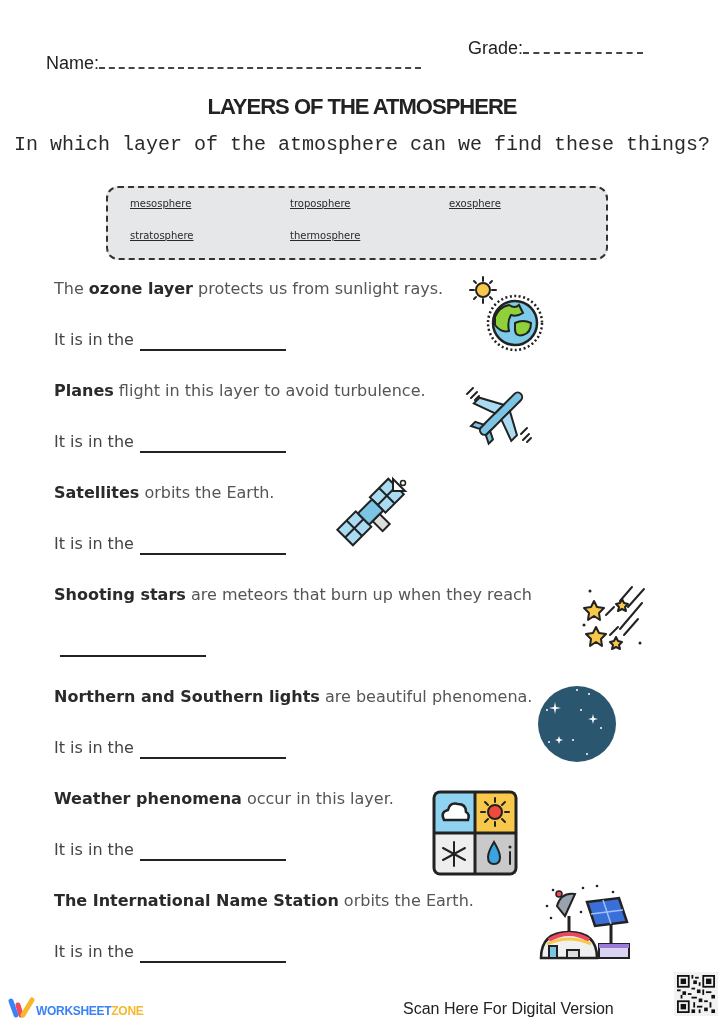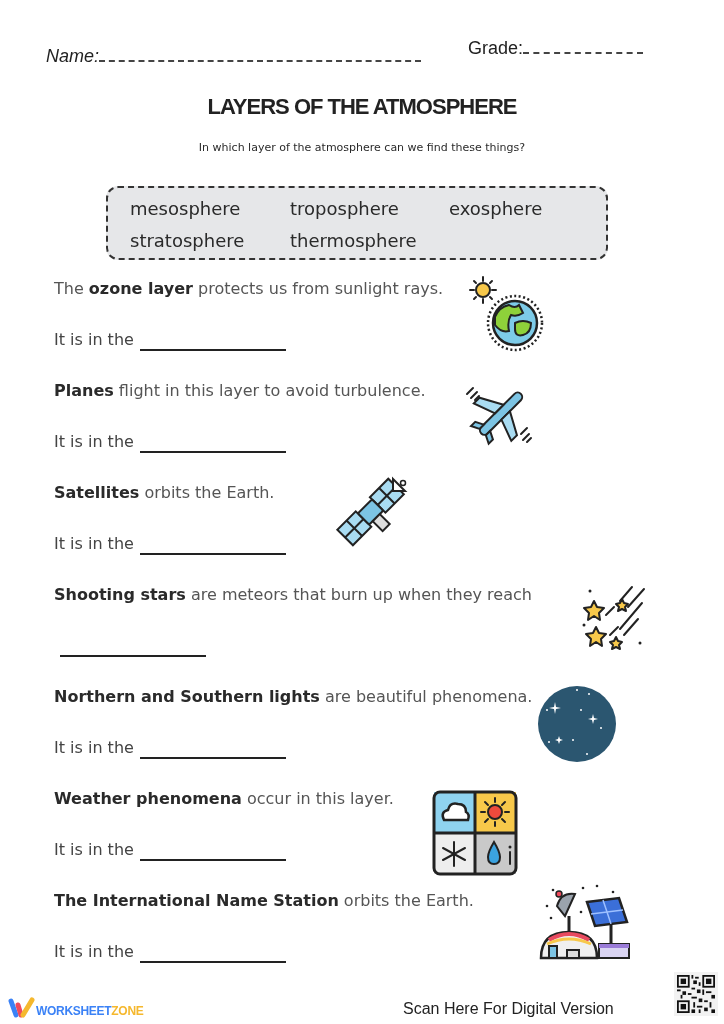--- a/index.html
+++ b/index.html
@@ -1,28 +1,28 @@
 <!DOCTYPE html>
 <html><head>
 <meta charset="utf-8">
 <style>
   * { box-sizing: border-box; margin: 0; padding: 0; }
   html, body { width: 724px; height: 1024px; background: #ffffff; overflow: hidden; }
   body { position: relative; font-family: "DejaVu Sans", sans-serif; color: #2a2a2a; }
 
   .header-row { position: absolute; top: 38px; left: 46px; width: 620px; font-family: "Liberation Sans", sans-serif; font-size: 18px; color: #222; }
-  .name-field { position: absolute; left: 0; top: 8px; white-space: nowrap; font-style: italic; }
+  .name-field { position: absolute; left: 0; top: 15px; white-space: nowrap; }
   .grade-field { position: absolute; left: 422px; top: 0; white-space: nowrap; }
   .blank-under { display: inline-block; border-bottom: 2px dashed #444; vertical-align: baseline; height: 14px; }
 
   .title { position: absolute; top: 94px; left: 0; width: 724px; text-align: center; font-family: "Liberation Sans", sans-serif; font-weight: 700; font-size: 22px; letter-spacing: -1px; color: #222; }
-  .subtitle { position: absolute; top: 141px; left: 0; width: 724px; text-align: center; font-size: 11px; color: #2a2a2a; }
+  .subtitle { position: absolute; top: 133px; left: 0; width: 724px; text-align: center; font-size: 20px; color: #2a2a2a; font-family: Liberation Mono, monospace; }
 
   .word-bank { position: absolute; left: 106px; top: 186px; width: 502px; height: 74px; border: 2px dashed #333; border-radius: 12px; background: #e6e7e9; }
-  .word { position: absolute; font-size: 18px; color: #2a2a2a; }
+  .word { position: absolute; font-size: 10px; color: #2a2a2a; text-decoration: underline; }
 
   .q-line { position: absolute; left: 54px; font-size: 16px; color: #555; white-space: nowrap; }
   .q-line b { color: #2a2a2a; font-weight: 700; }
   .ans-line { position: absolute; left: 54px; font-size: 16px; color: #444; white-space: nowrap; text-align: center; }
   .blank { display: inline-block; width: 146px; border-bottom: 2px solid #222; margin-left: 6px; height: 14px; vertical-align: -6px; }
 
   .icon { position: absolute; }
 
   .footer-logo { position: absolute; left: 8px; top: 997px; font-family: "Liberation Sans", sans-serif; font-weight: 700; font-size: 12px; letter-spacing: -0.3px; text-align: center; }
   .footer-logo .w1 { color: #3b82f6; }

